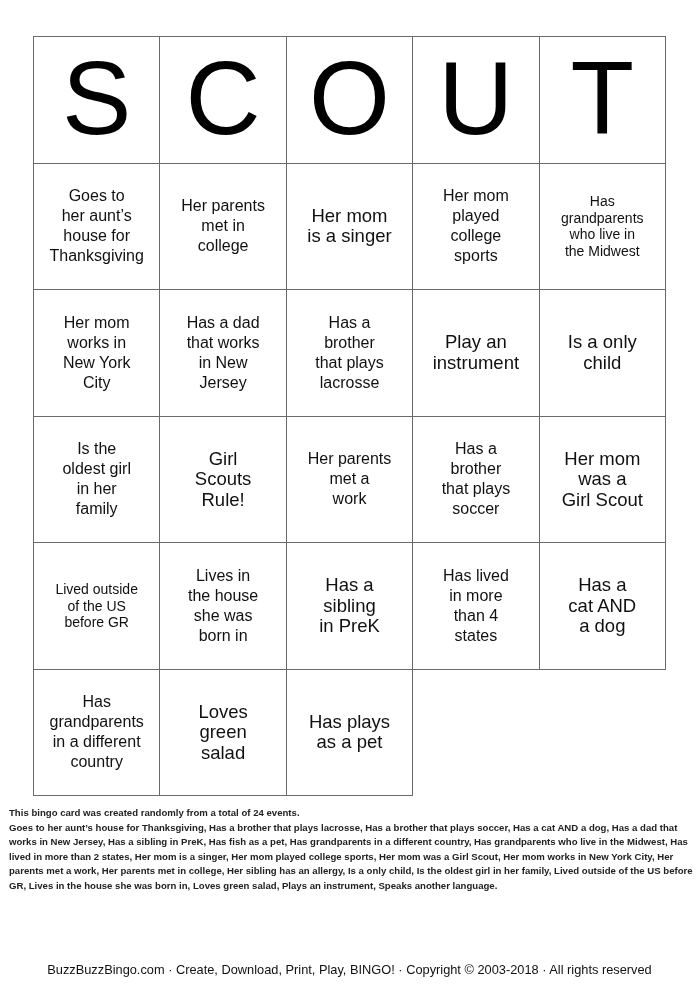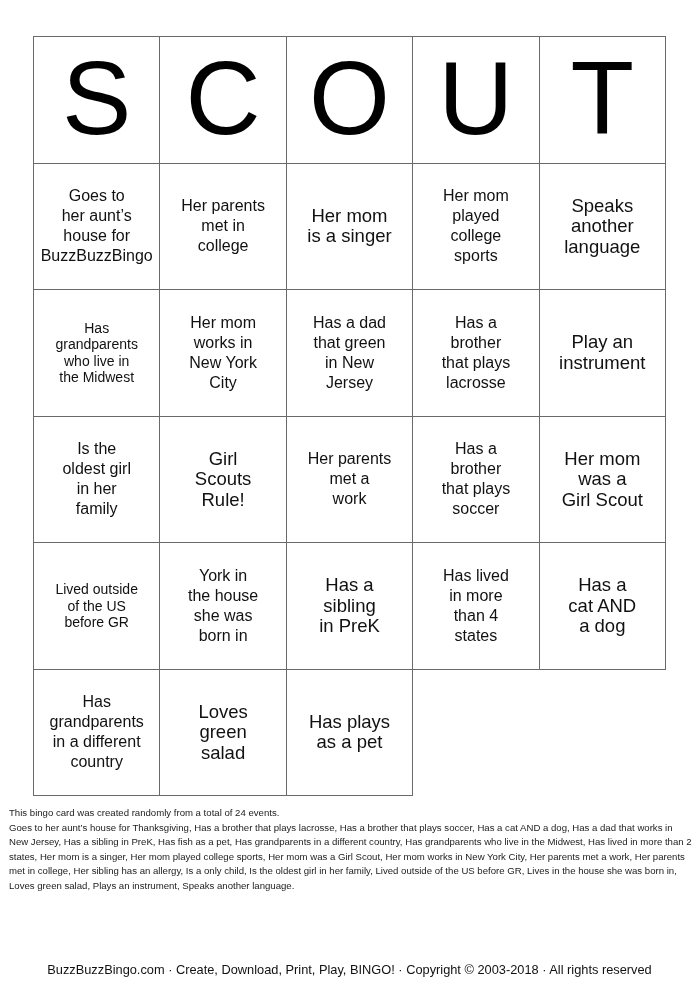--- a/index.html
+++ b/index.html
@@ -30,89 +30,88 @@
   }
   .square-text {
     font-size: 17px; line-height: 20px; white-space: pre-line;
     color: #111;
   }
   .square-text.lg { font-size: 18.5px; line-height: 20.5px; }
   .square-text.sm { font-size: 14px; line-height: 16.5px; }
   .square-text.md { font-size: 16px; line-height: 20px; }
   .info {
     position: absolute; left: 9px; top: 806px; width: 684px;
-    font-size: 9.6px; line-height: 14.6px; color: #222;
+    font-size: 9.6px; line-height: 14.6px; color: #222; font-weight: bold;
   }
   .footer {
     position: absolute; left: 0; top: 962px; width: 699px;
     text-align: center; font-size: 12.8px; color: #111;
   }
 </style>
 </head>
 <body>
 
 <div class="card">
   <div class="cell header-cell">S</div>
   <div class="cell header-cell">C</div>
   <div class="cell header-cell">O</div>
   <div class="cell header-cell">U</div>
   <div class="cell header-cell">T</div>
 <div class="cell">
       <span class="square-text md">Goes to
 her aunt’s
 house for
-BuzzBuzzBingo</span>
+Thanksgiving</span>
     </div>
     <div class="cell">
       <span class="square-text md">Her parents
 met in
 college</span>
     </div>
     <div class="cell">
       <span class="square-text lg">Her mom
 is a singer</span>
     </div>
     <div class="cell">
       <span class="square-text md">Her mom
 played
 college
 sports</span>
     </div>
     <div class="cell">
-      <span class="square-text lg">Speaks
-another
-language</span>
-    </div>
-    <div class="cell">
       <span class="square-text sm">Has
 grandparents
 who live in
 the Midwest</span>
     </div>
     <div class="cell">
       <span class="square-text md">Her mom
 works in
 New York
 City</span>
     </div>
     <div class="cell">
       <span class="square-text md">Has a dad
-that green
+that works
 in New
 Jersey</span>
     </div>
     <div class="cell">
       <span class="square-text md">Has a
 brother
 that plays
 lacrosse</span>
     </div>
     <div class="cell">
       <span class="square-text lg">Play an
 instrument</span>
+    </div>
+    <div class="cell">
+      <span class="square-text lg">Is a only
+child</span>
     </div>
     <div class="cell">
       <span class="square-text md">Is the
 oldest girl
 in her
 family</span>
     </div>
     <div class="cell">
       <span class="square-text lg">Girl
 Scouts
@@ -133,21 +132,21 @@
       <span class="square-text lg">Her mom
 was a
 Girl Scout</span>
     </div>
     <div class="cell">
       <span class="square-text sm">Lived outside
 of the US
 before GR</span>
     </div>
     <div class="cell">
-      <span class="square-text md">York in
+      <span class="square-text md">Lives in
 the house
 she was
 born in</span>
     </div>
     <div class="cell">
       <span class="square-text lg">Has a
 sibling
 in PreK</span>
     </div>
     <div class="cell">

